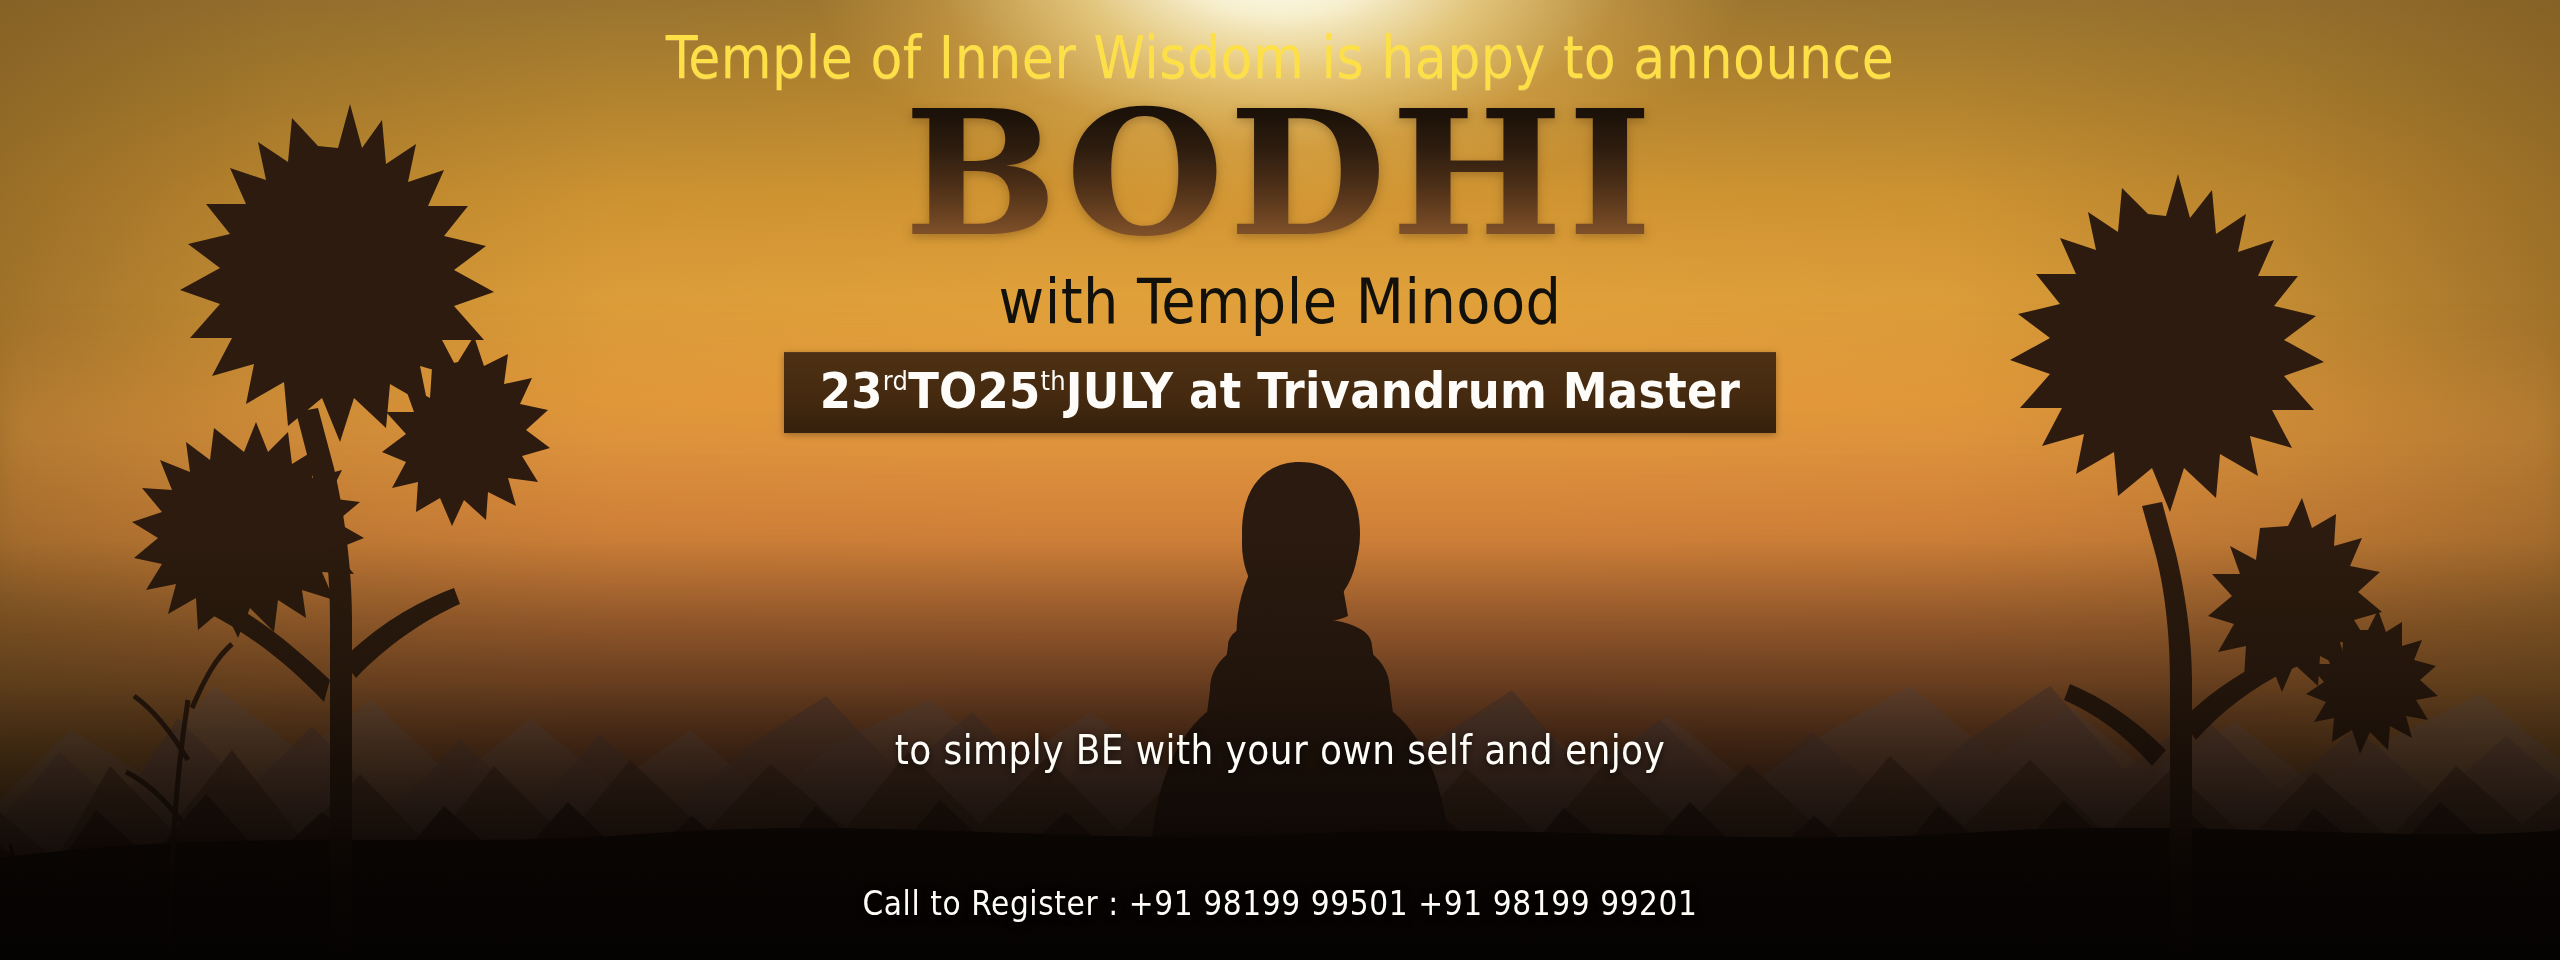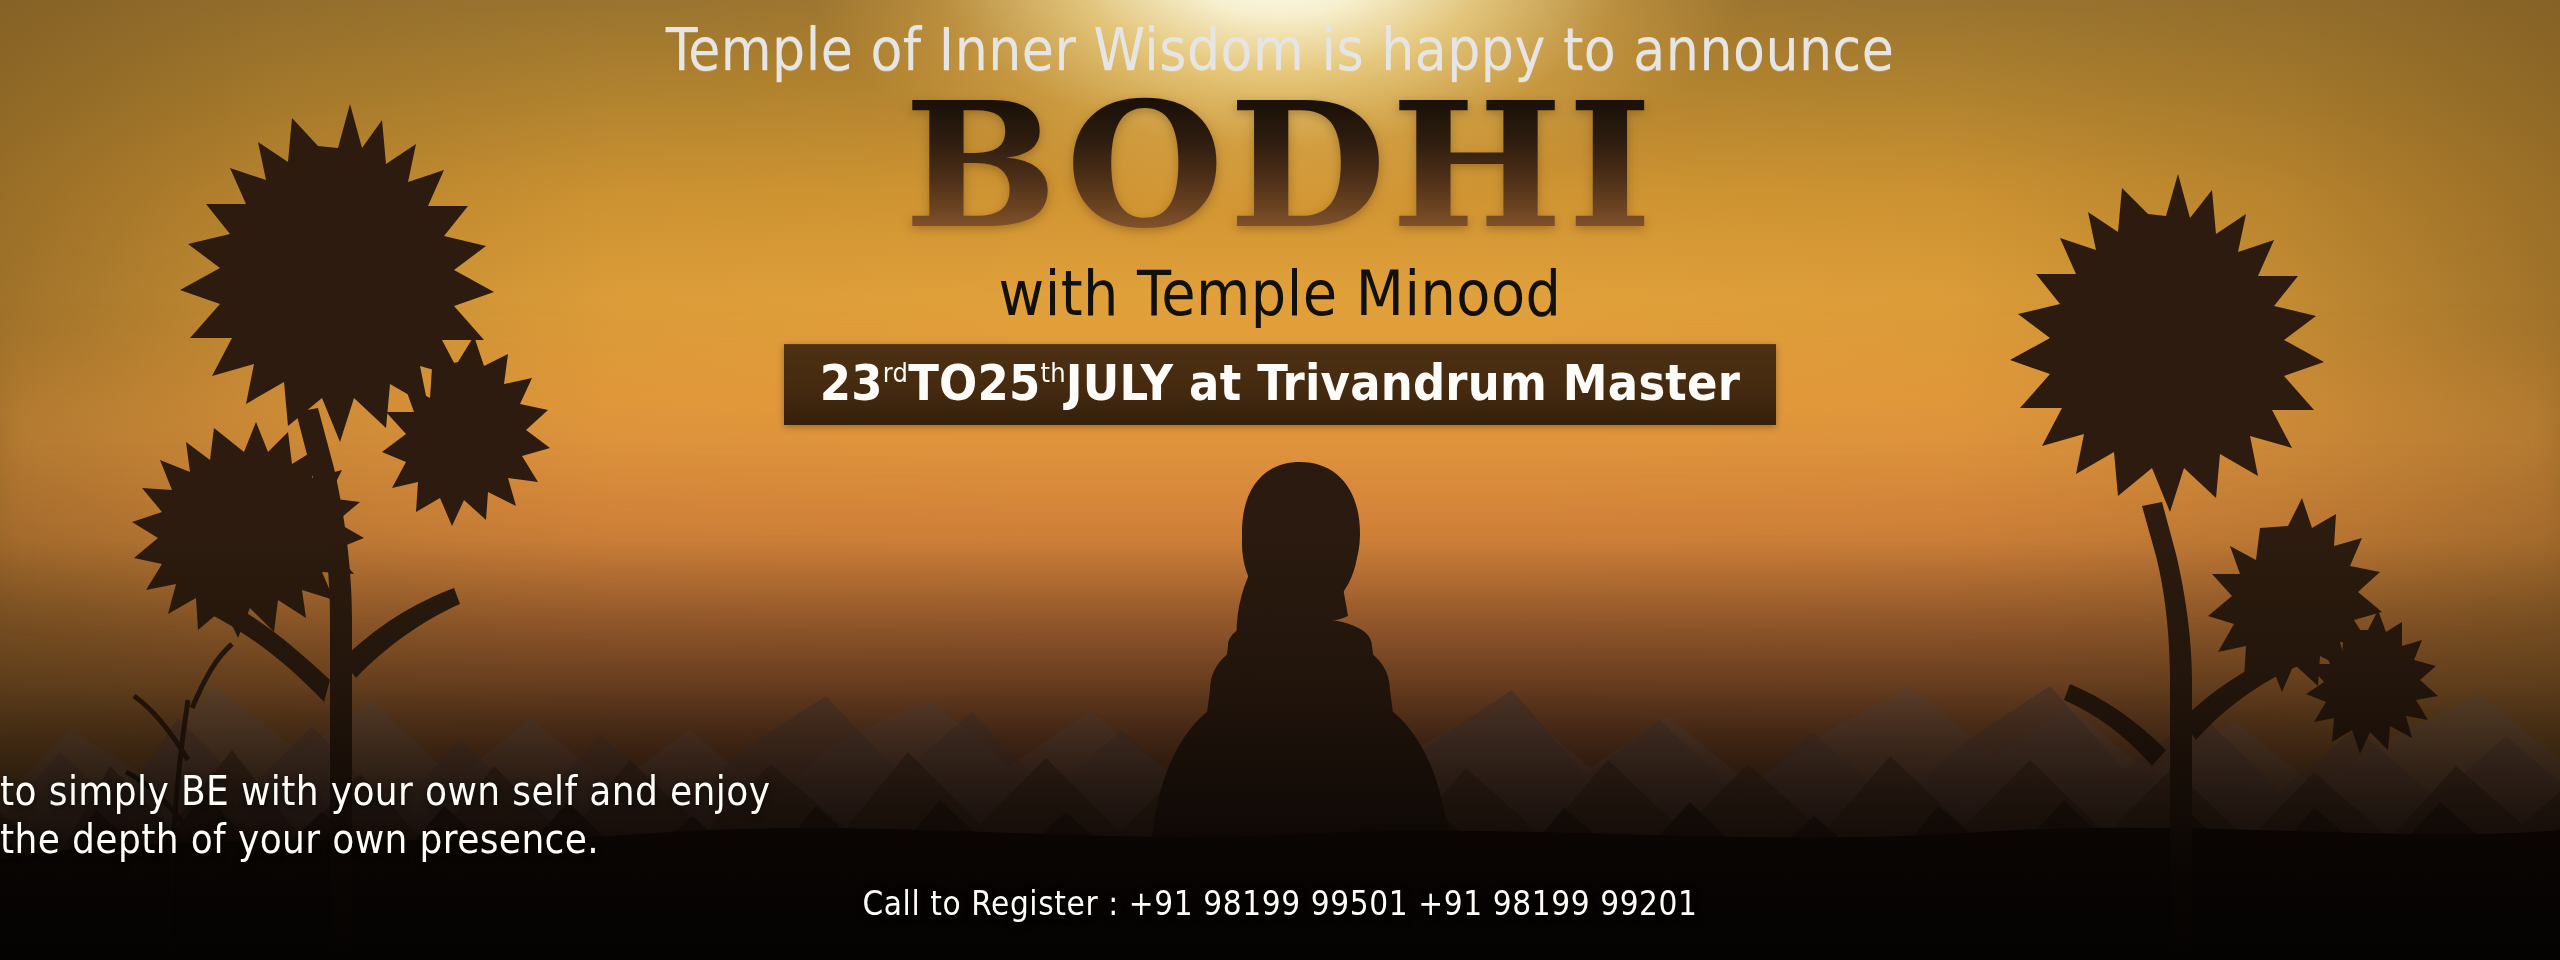--- a/index.html
+++ b/index.html
@@ -99,25 +99,25 @@
     pointer-events:none;
   }
 
   
   .content {
     position:absolute; inset:0;
     display:flex; flex-direction:column; align-items:center;
   }
 
   .headline {
-    margin-top:16px;
+    margin-top:24px;
     font-size:58px;
     font-weight:400;
     letter-spacing:.5px;
-    color:#e5e5e5;
+    color:#fde047;
     font-family:"DejaVu Sans Condensed","Liberation Sans", sans-serif;
     font-stretch:condensed;
     white-space:nowrap;
     text-shadow:0 1px 0 rgba(255,226,150,.25);
   }
 
   .title {
     margin-top:-6px;
     font-size:172px;
     line-height:1.02;
@@ -168,28 +168,28 @@
   .datestrip sup {
     font-size:.54em;
     vertical-align:super;
     line-height:0;
     font-weight:400;
   }
 
   .tagline {
     position:absolute;
     left:0; right:0; top:726px;
+    text-align:center;
     color:#fffdf8;
     font-size:40px;
     line-height:1.20;
     font-family:"DejaVu Sans Condensed","Liberation Sans", sans-serif;
     font-stretch:condensed;
     letter-spacing:.4px;
     text-shadow:0 2px 7px rgba(0,0,0,.65);
-    margin-top:41px;
   }
   .tagline .ln { display:block; }
 
   .contact {
     position:absolute;
     left:0; right:0; top:884px;
     text-align:center;
     color:#fffdf8;
     font-size:33px;
     font-family:"DejaVu Sans Condensed","Liberation Sans", sans-serif;
@@ -442,18 +442,17 @@
       <span class="dt"> TO </span>
       <span class="dt">25</span>
       <span class="dt"><sup>th</sup></span>
       <span class="dt"> JULY at Trivandrum Master</span>
     </div>
 
   </div>
 
   <div class="tagline">
     <span class="ln">to simply BE with your own self and enjoy</span>
-    <span class="ln">the depth of your own presence.</span>
   </div>
 
   <div class="contact">Call to Register : +91 98199 99501 +91 98199 99201</div>
 
 </div>
 
 </body></html>

